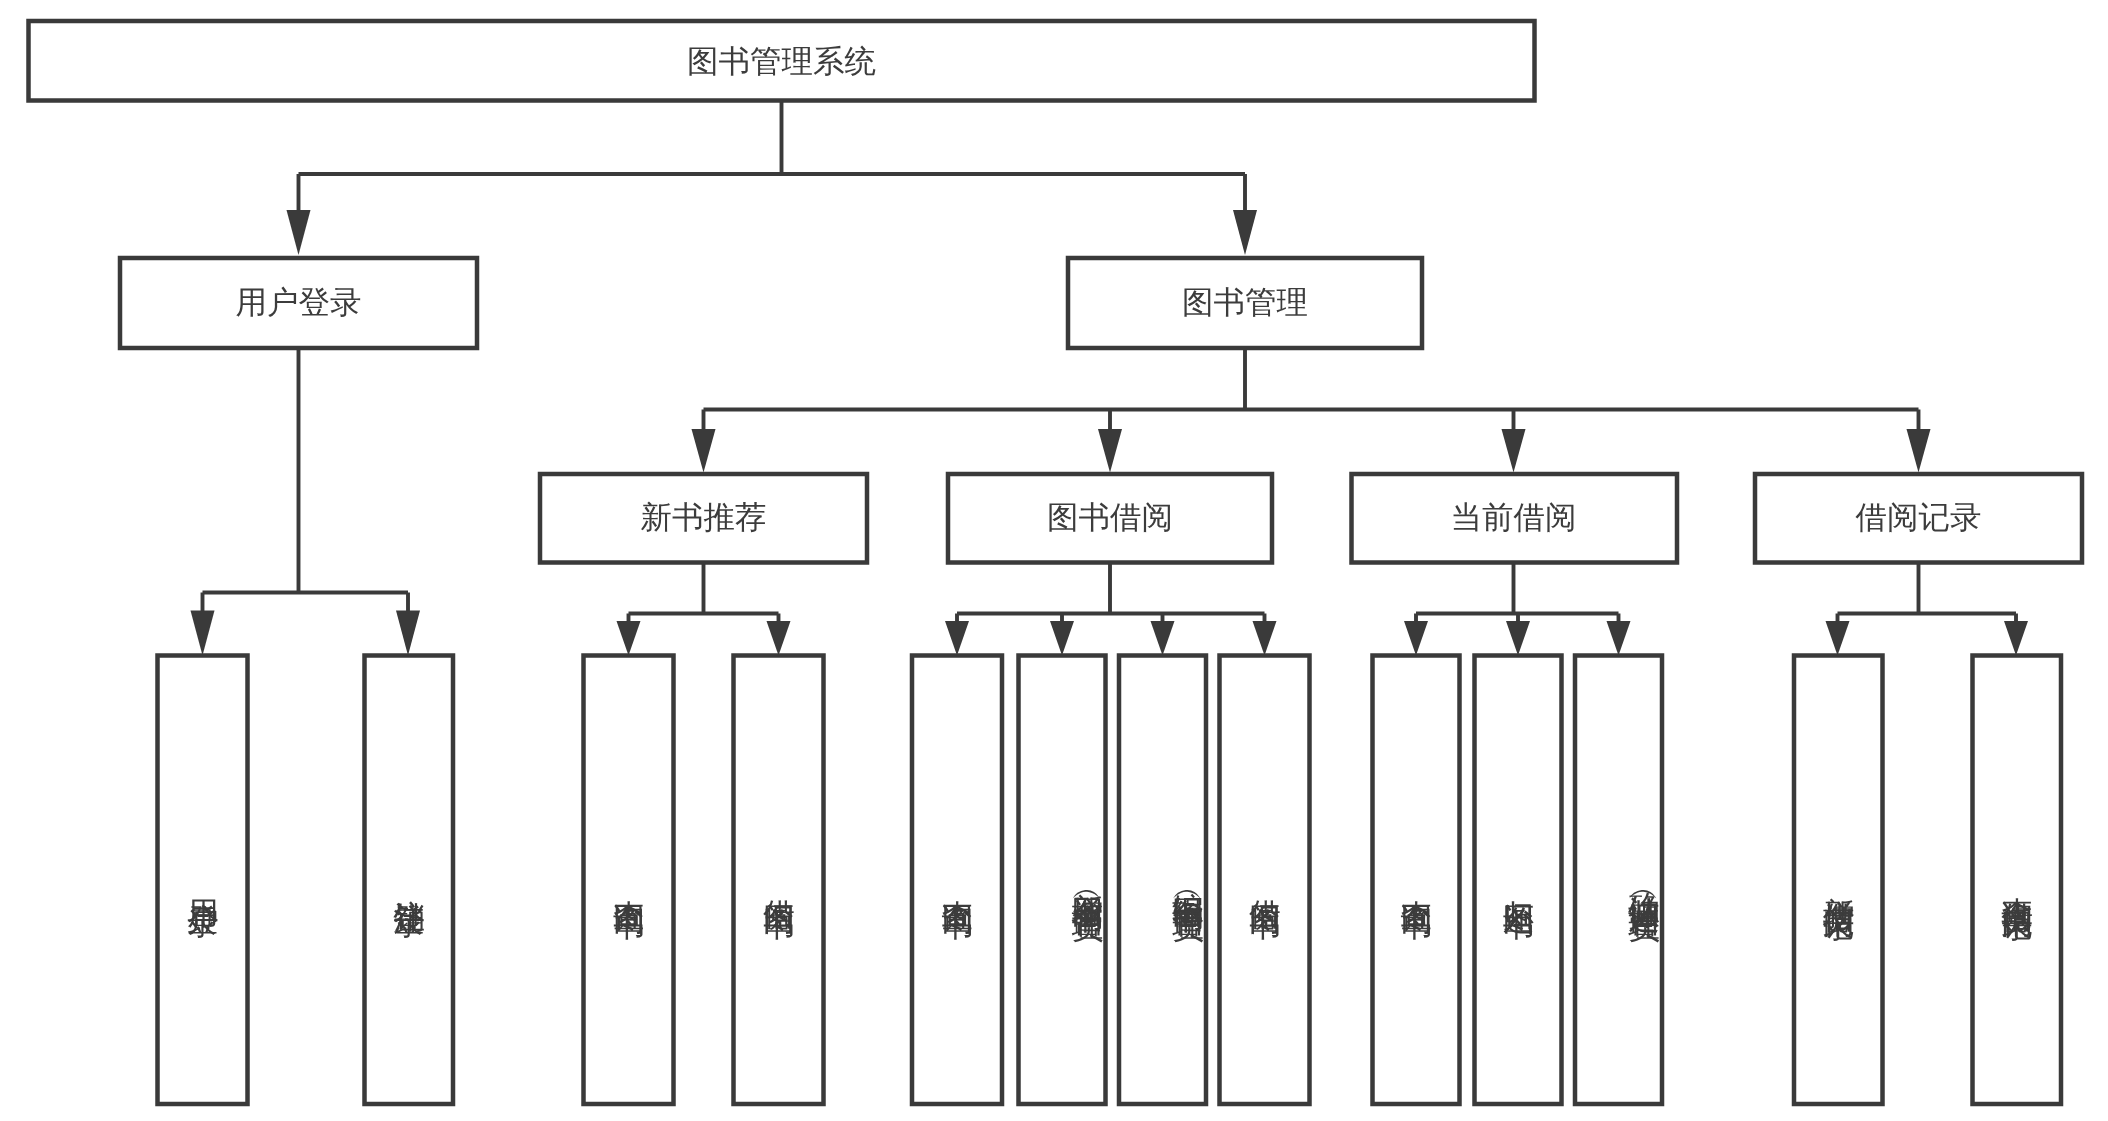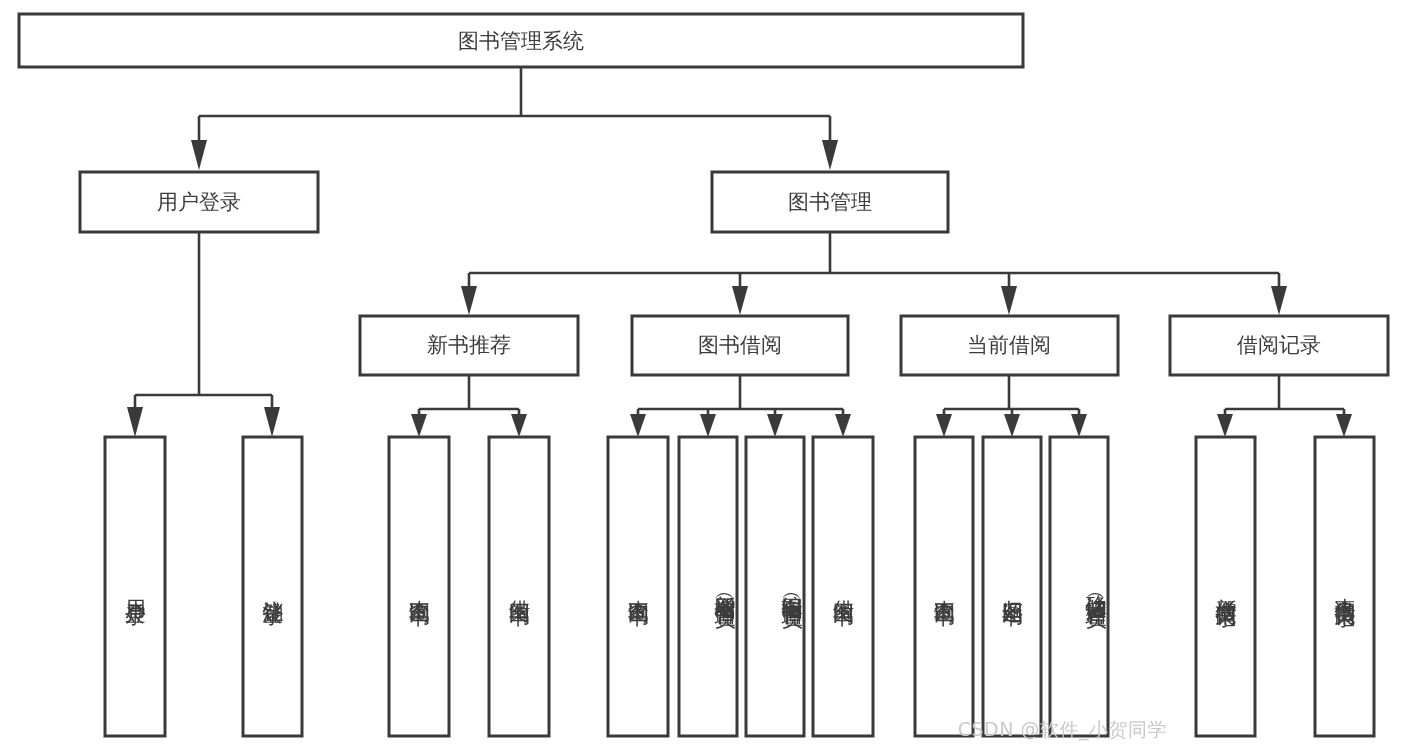--- a/index.html
+++ b/index.html
@@ -212,15 +212,14 @@
   <div class="leaf-label-wrap" style="left:746px; top:441px; width:58px; height:291px; align-items:flex-start;">编辑图书（管理员）</div>
   <div class="leaf-label-wrap" style="left:813px; top:437px; width:60px; height:299px;">借阅图书</div>
 
   <div class="leaf-label-wrap" style="left:915px; top:437px; width:58px; height:299px;">查询图书</div>
   <div class="leaf-label-wrap" style="left:983px; top:437px; width:58px; height:299px;">归还图书</div>
   <div class="leaf-label-wrap" style="left:1050px; top:441px; width:58px; height:291px; align-items:flex-start;">确认归还（管理员）</div>
 
   <div class="leaf-label-wrap" style="left:1196px; top:437px; width:59px; height:299px;">新增借阅记录</div>
   <div class="leaf-label-wrap" style="left:1315px; top:437px; width:59px; height:299px;">查询借阅记录</div>
 
-  <div class="watermark">CSDN @软件_小贺同学</div>
 
 </div>
 
 </body></html>

